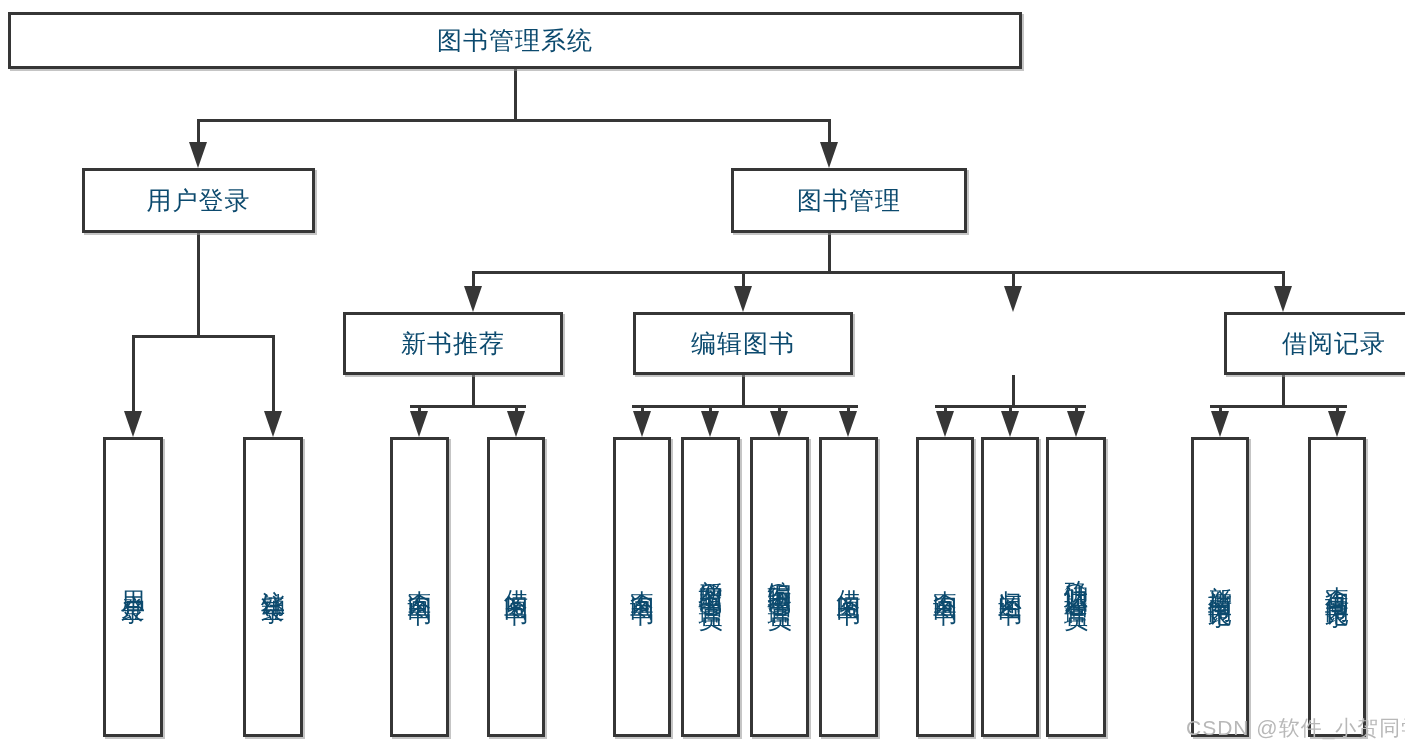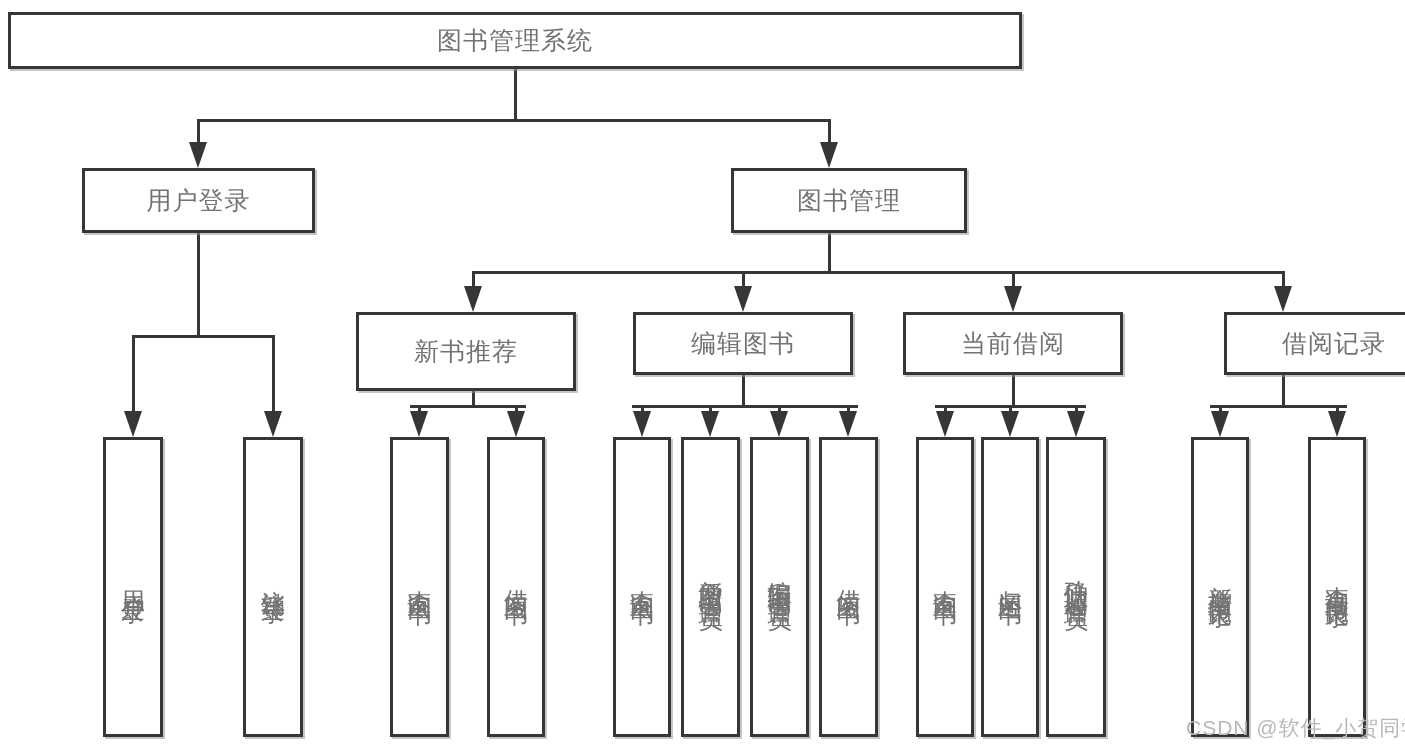--- a/index.html
+++ b/index.html
@@ -24,21 +24,21 @@
   .node {
     position: absolute;
     box-sizing: border-box;
     background: #ffffff;
     border: 3px solid #363636;
     box-shadow: 2px 2px 0 rgba(150,150,150,0.55);
     display: flex;
     align-items: center;
     justify-content: center;
     z-index: 2;
-    color: #737373;
+    color: #0c4a6e;
   }
   .hnode {
     font-size: 25px;
     letter-spacing: 1px;
     white-space: nowrap;
   }
   .leaf {
     width: 58px;
     top: 437px;
     height: 300px;
@@ -136,23 +136,22 @@
       <polygon points="1211,411 1229,411 1220,437"></polygon>
       <polygon points="1328,411 1346,411 1337,437"></polygon>
     </g>
   </svg>
 
   <div class="node hnode" style="left:8px; top:12px; width:1014px; height:57px;">图书管理系统</div>
 
   <div class="node hnode" style="left:82px; top:168px; width:233px; height:65px;">用户登录</div>
   <div class="node hnode" style="left:711px; top:168px; width:236px; height:65px;margin-left:20px;">图书管理</div>
 
-  <div class="node hnode" style="left:356px; top:312px; width:220px; height:79px;">新书推荐</div>
+  <div class="node hnode" style="left:343px; top:312px; width:220px; height:63px;">新书推荐</div>
   <div class="node hnode" style="left:633px; top:312px; width:220px; height:63px;">编辑图书</div>
-  <div class="node hnode" style="left:903px; top:312px; width:220px; height:63px;">当前借阅</div>
   <div class="node hnode" style="left:1224px; top:312px; width:220px; height:63px;">借阅记录</div>
 
   <div class="node leaf" style="left:103px; width:60px;">
     <span class="vlabel">用户登录</span>
   </div>
   <div class="node leaf" style="left:243px; width:60px;">
     <span class="vlabel">注销登录</span>
   </div>
 
   <div class="node leaf" style="left:390px; width:59px;">

